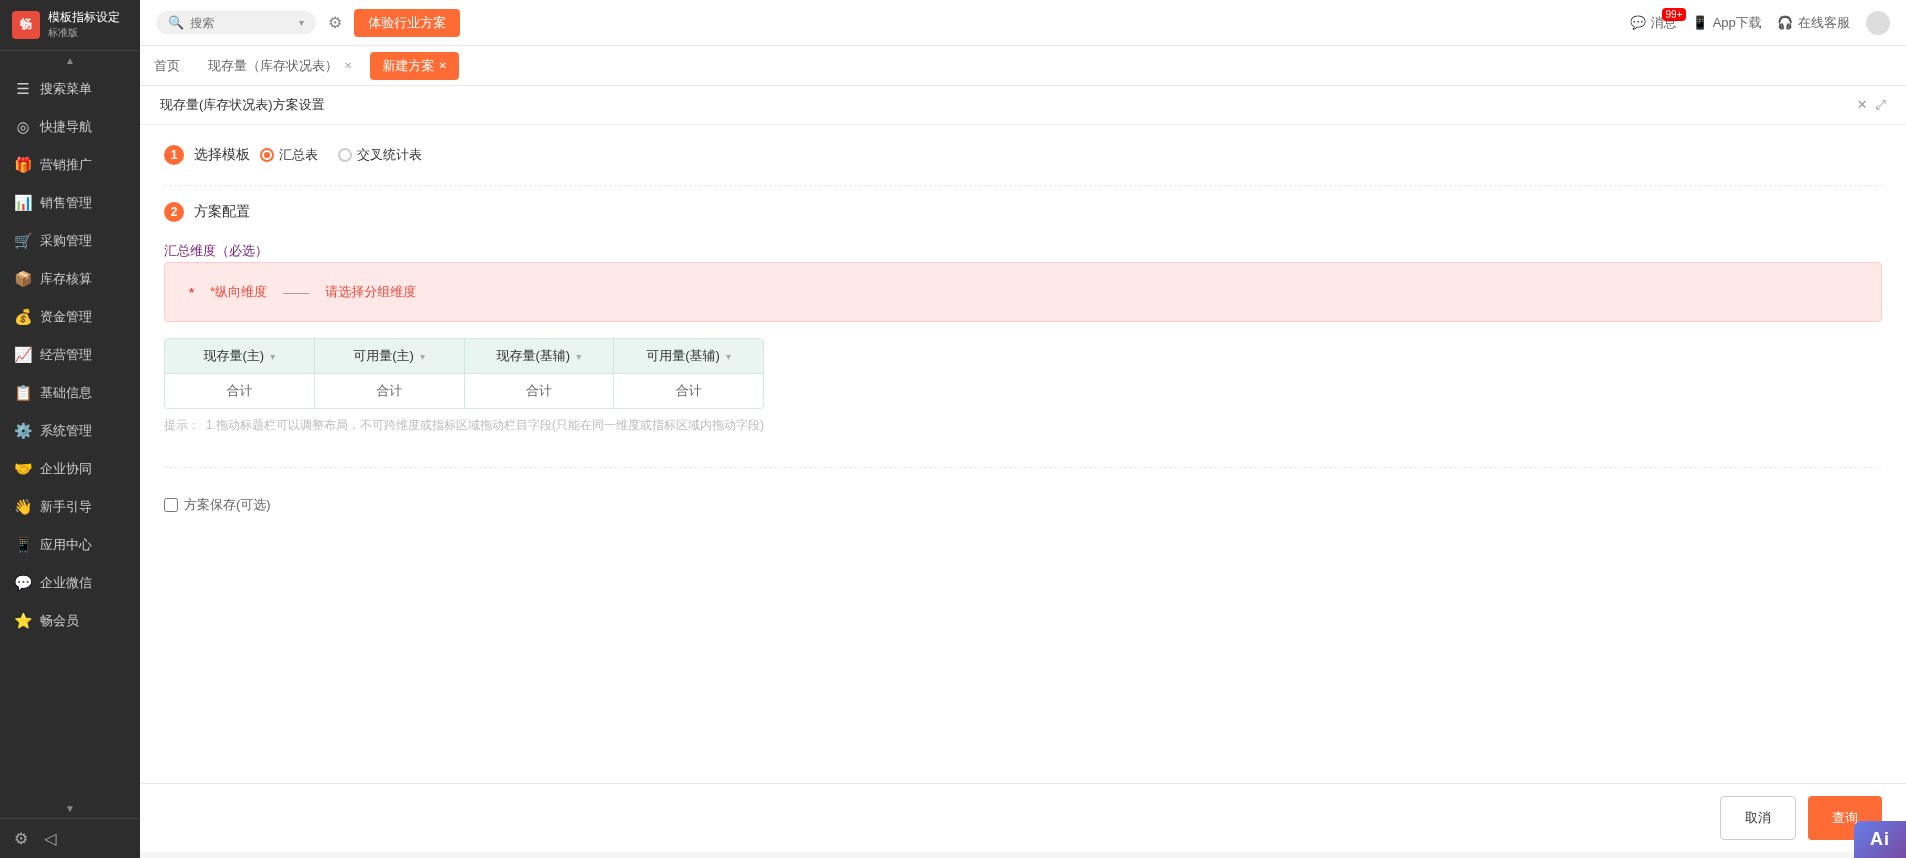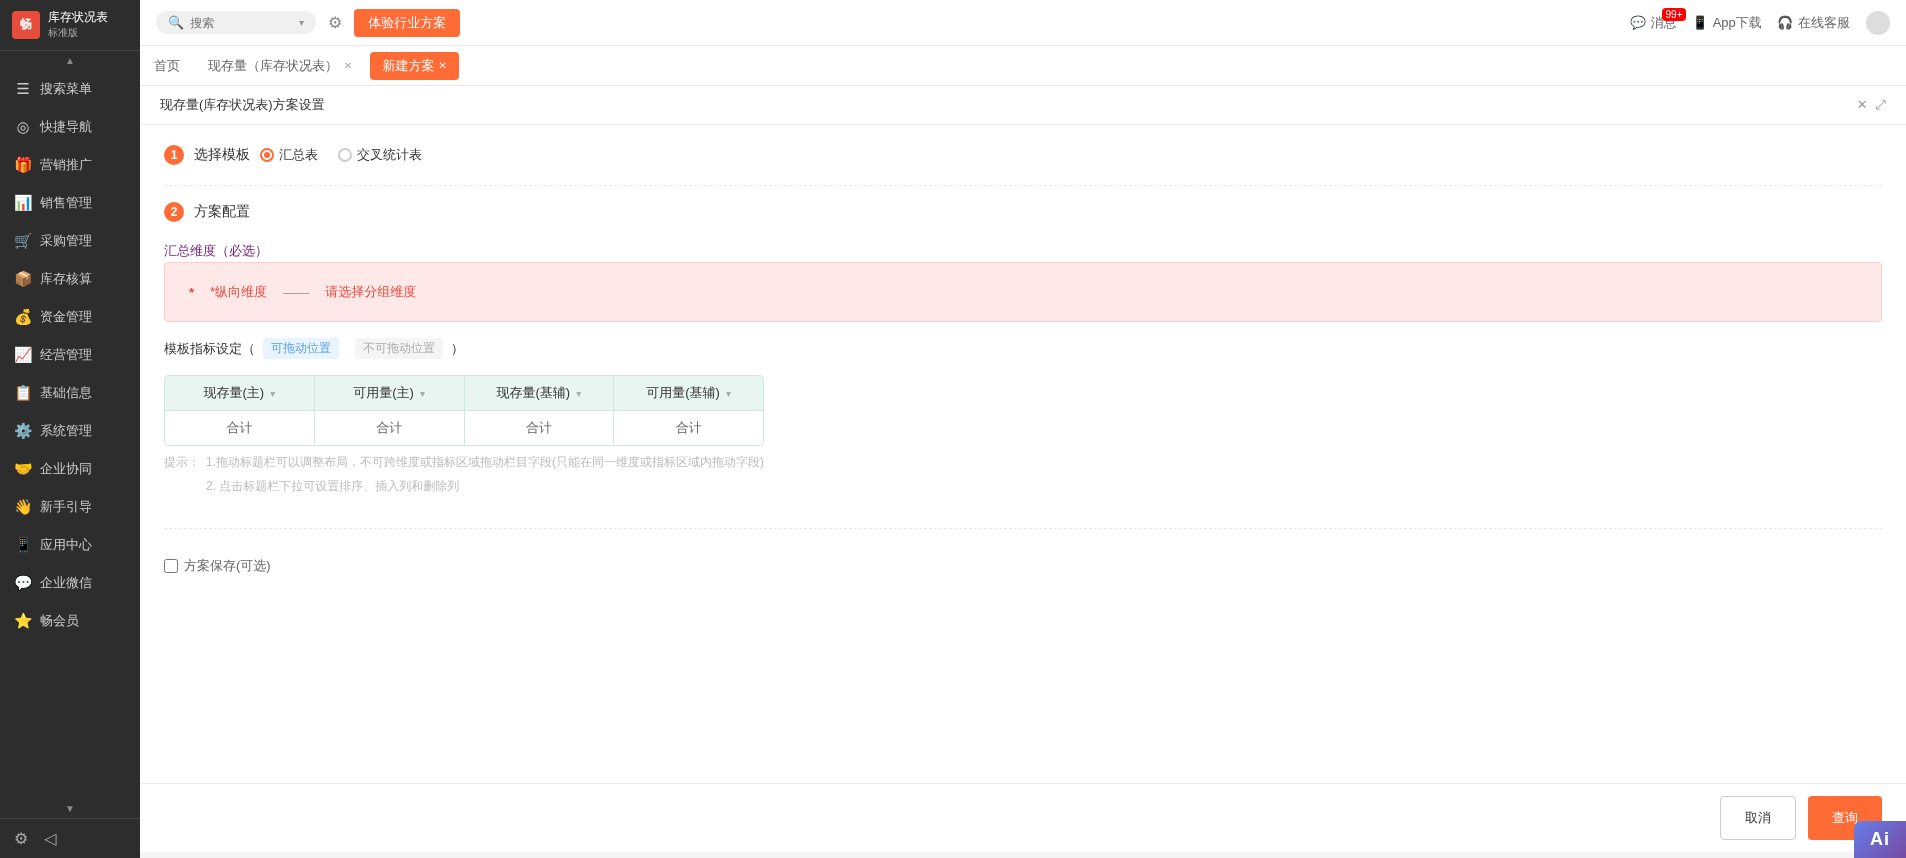--- a/index.html
+++ b/index.html
@@ -200,21 +200,21 @@
       cursor: pointer;
     }
   </style>
 </head>
 <body>
 
 <div class="sidebar">
   <div class="sidebar-logo">
     <div class="sidebar-logo-icon">畅</div>
     <div>
-      <div class="sidebar-logo-text">库存状况表</div>
+      <div class="sidebar-logo-text">模板指标设定</div>
       <div class="sidebar-logo-badge">标准版</div>
     </div>
   </div>
 
   <div class="sidebar-scroll-up">▲</div>
 
   <div class="sidebar-nav">
     <div class="sidebar-item">
       <span class="sidebar-item-icon">☰</span>
       <span>搜索菜单</span>
@@ -368,29 +368,20 @@
 
       <div class="dimension-box">
         <div class="dimension-row">
           <span class="dimension-asterisk">*</span>
           <span style="color:#e74c3c;">*纵向维度</span>
           <span class="dimension-dash">——</span>
           <span class="dimension-placeholder" style="cursor:pointer;">请选择分组维度</span>
         </div>
       </div>
 
-      <div class="indicator-settings">
-        <div class="indicator-settings-label">
-          <span>模板指标设定（</span>
-          <span class="draggable-tag">可拖动位置</span>
-          <span> </span>
-          <span class="non-draggable-tag">不可拖动位置</span>
-          <span>）</span>
-        </div>
-      </div>
 
       <div class="stats-table">
         <div class="stats-table-header">
           <div class="stats-col-header">
             <span>现存量(主)</span>
             <span class="col-arrow">▾</span>
           </div>
           <div class="stats-col-header">
             <span>可用量(主)</span>
             <span class="col-arrow">▾</span>
@@ -410,24 +401,20 @@
           <div class="stats-cell">合计</div>
           <div class="stats-cell">合计</div>
         </div>
       </div>
 
       <div class="tips-area">
         <div class="tip-line">
           <span>提示：</span>
           <span>1.拖动标题栏可以调整布局，不可跨维度或指标区域拖动栏目字段(只能在同一维度或指标区域内拖动字段)</span>
         </div>
-        <div class="tip-line">
-          <span style="visibility:hidden;">提示：</span>
-          <span>2. 点击标题栏下拉可设置排序、插入列和删除列</span>
-        </div>
       </div>
 
       <hr class="section-divider" style="margin-top: 30px;">
 
       <div class="save-option">
         <input type="checkbox" class="save-checkbox" style="">
         <span class="save-label">方案保存(可选)</span>
       </div>
 
     </div>

